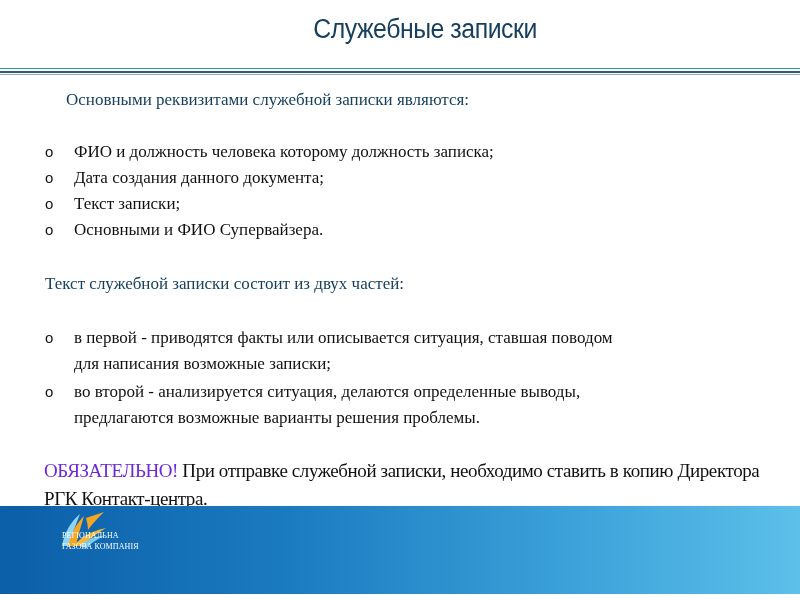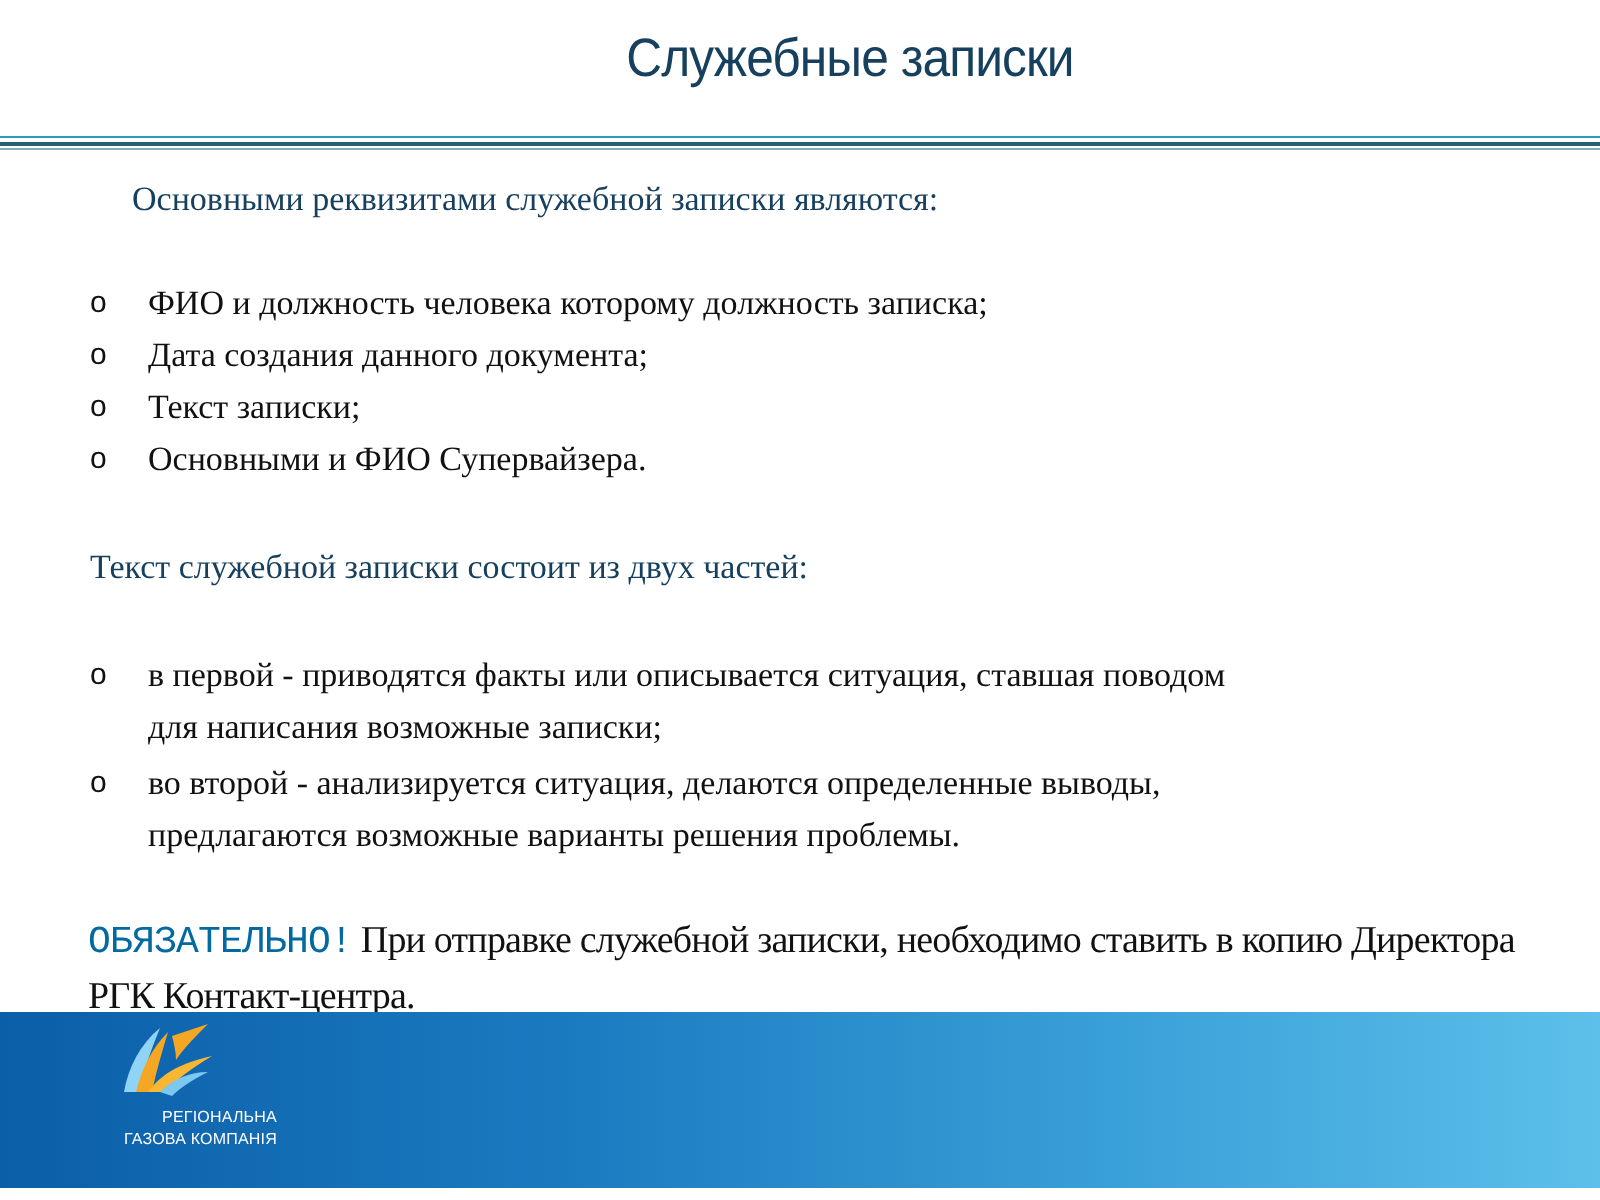--- a/index.html
+++ b/index.html
@@ -70,21 +70,21 @@
     .mandatory {
       position: absolute;
       left: 44px;
       top: 457px;
       width: 720px;
       font-size: 19px;
       line-height: 28px;
       color: #111111;
       letter-spacing: -0.4px;
     }
-    .mandatory .red { color: #0369a1; font-family: Liberation Mono, monospace; }
+    .mandatory .red { color: #6d28d9; }
 
     .footer-band {
       position: absolute;
       left: 0;
       top: 506px;
       width: 800px;
       height: 88px;
       background: linear-gradient(to right, #0b5ea8 0%, #1a7ac0 35%, #3aa0d8 70%, #5cc0ea 100%);
     }
     .footer-line {
@@ -98,27 +98,26 @@
     .logo {
       position: absolute;
       left: 58px;
       top: 512px;
       width: 50px;
       height: 36px;
     }
     .logo-text {
       position: absolute;
       left: 62px;
-      top: 553px;
-      font-family: Liberation Sans, sans-serif;
+      top: 530px;
+      font-family: Liberation Serif, serif;
       font-size: 8px;
       line-height: 11px;
       color: #ffffff;
       letter-spacing: 0.1px;
-      text-align: right;
     }
   </style>
 </head>
 <body>
 
 <div class="slide-title">Служебные записки</div>
 
 <div class="divider">
   <div class="l1"></div>
   <div class="l2"></div>

